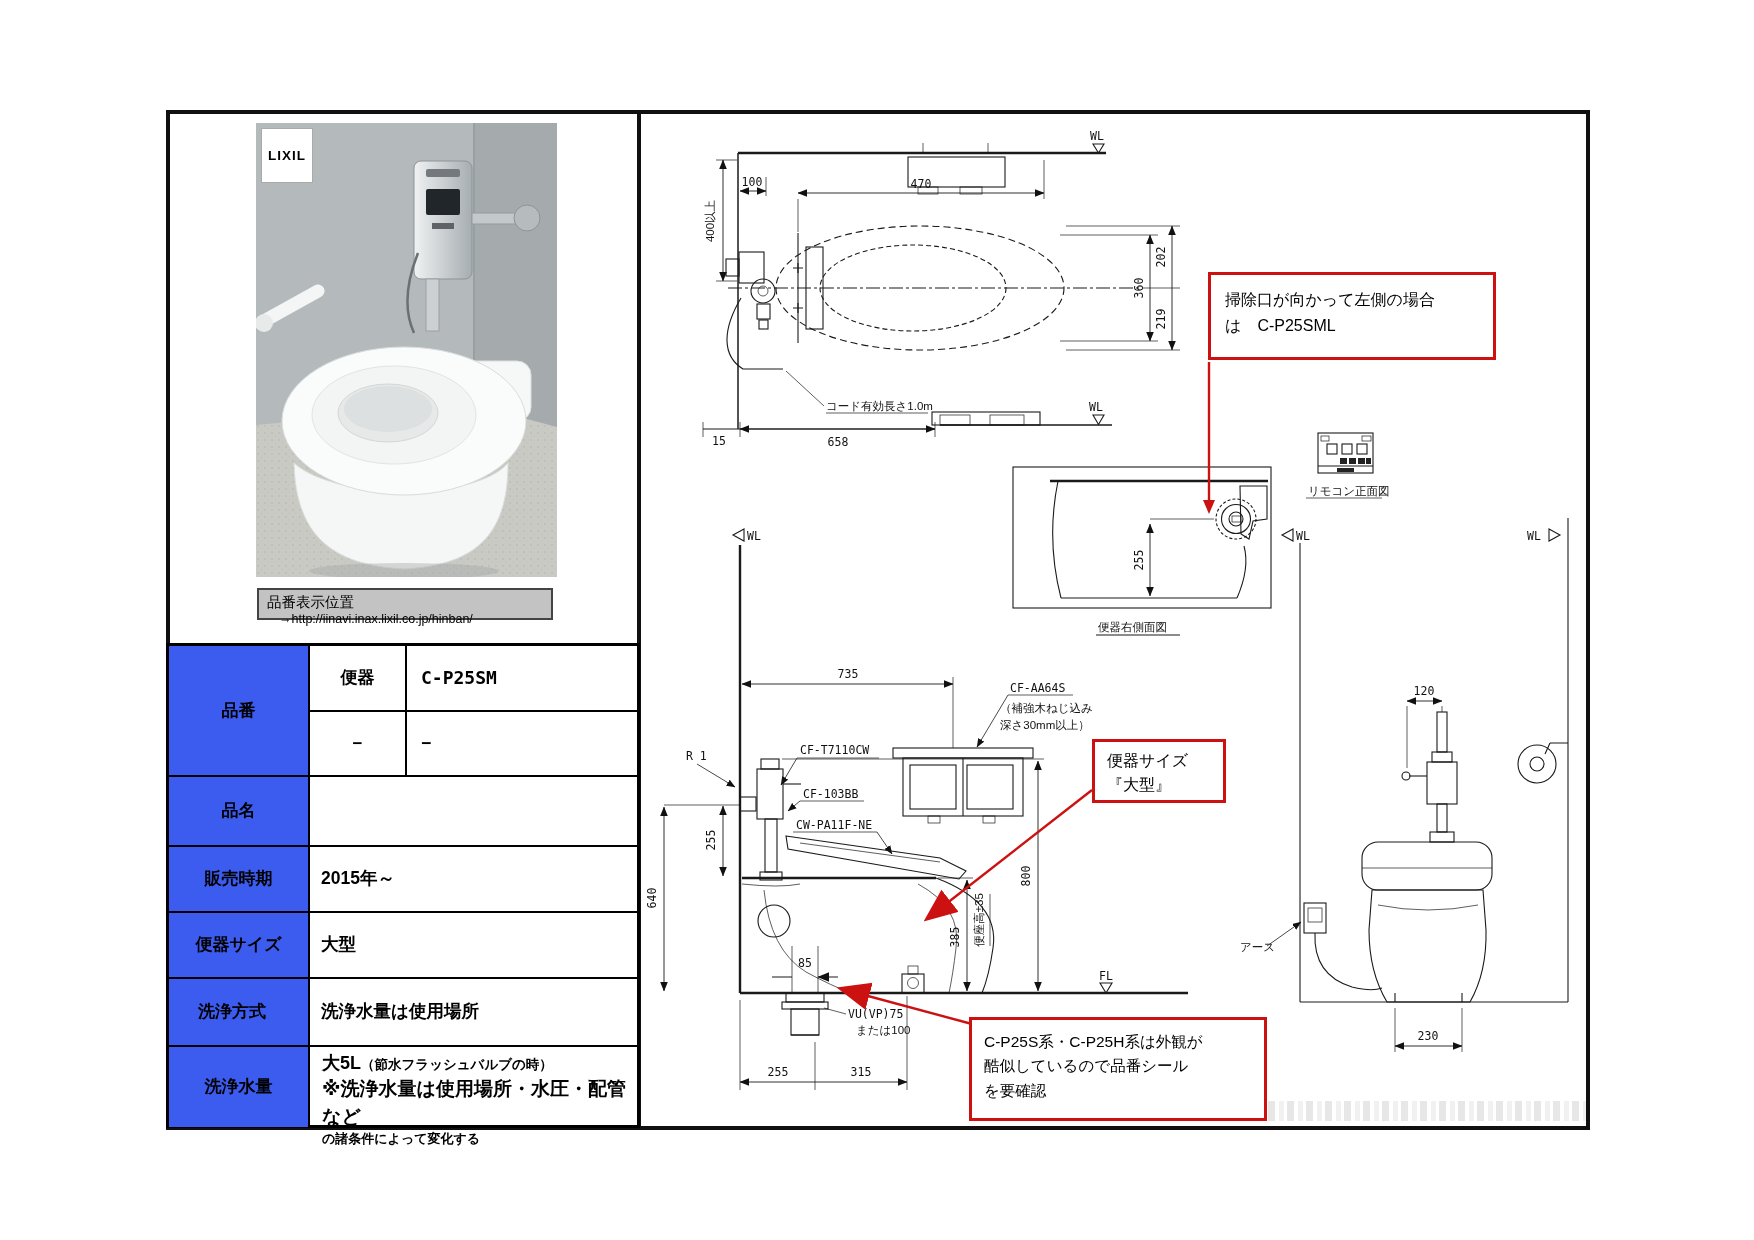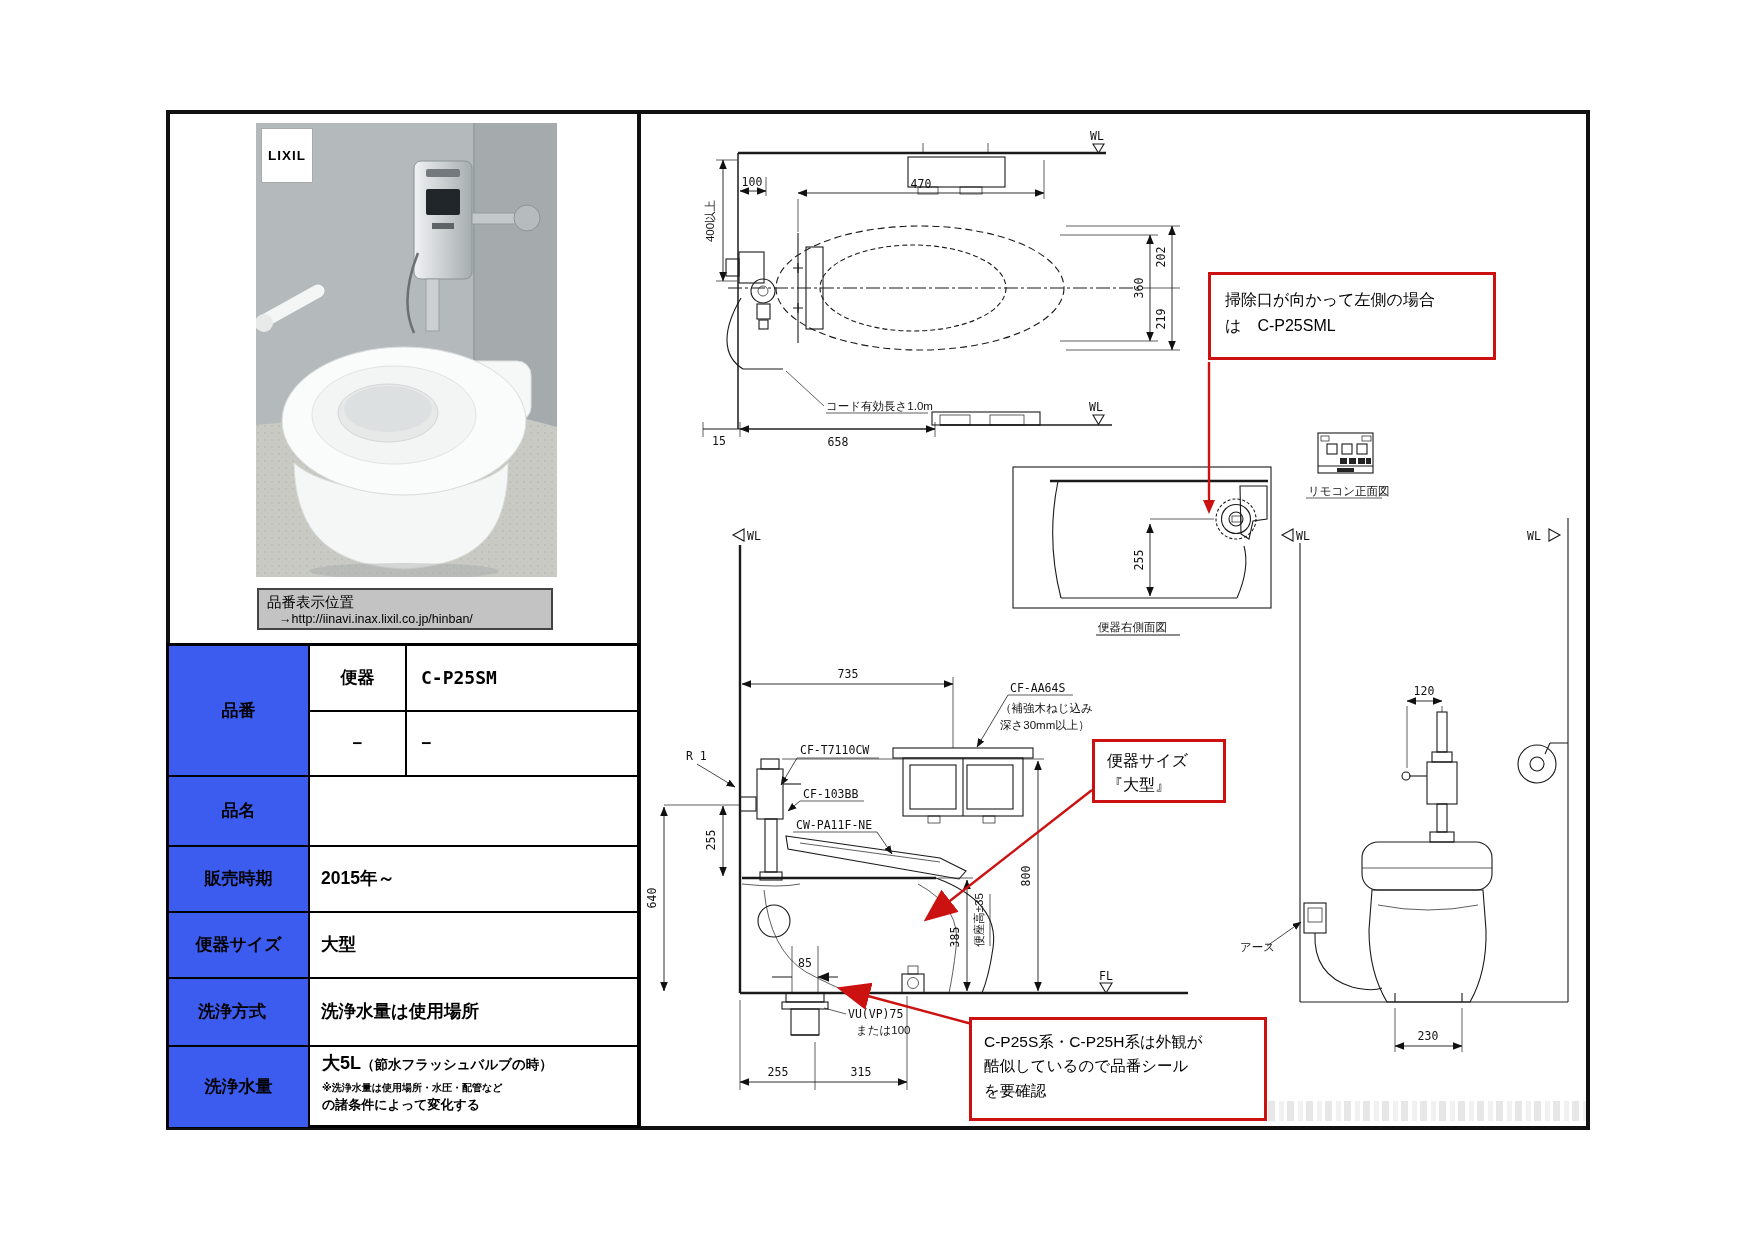--- a/index.html
+++ b/index.html
@@ -7,21 +7,21 @@
        font-family:"Liberation Sans","DejaVu Sans",sans-serif;color:#000;}
   .abs{position:absolute;box-sizing:border-box;}
   
   #page-border{left:166px;top:110px;width:1424px;height:1020px;border:4px solid #101010;background:#fff;}
   #panel-divider{left:637px;top:110px;width:4px;height:1020px;background:#101010;}
   
   #photo{left:256px;top:123px;width:301px;height:454px;}
   #lixil-logo{left:261px;top:128px;width:52px;height:55px;background:#fff;border:1px solid #aaa;
               display:flex;align-items:center;justify-content:center;font-weight:bold;
               font-size:13.5px;letter-spacing:1px;}
-  #caption-box{left:257px;top:588px;width:296px;height:42px;background:#c3c3c3;border:2px solid #444;
+  #caption-box{left:257px;top:588px;width:296px;height:32px;background:#c3c3c3;border:2px solid #444;
                padding:3px 8px;}
   #caption-box .t1{font-size:14.5px;}
   #caption-box .t2{font-size:12.5px;padding-left:12px;}
   
   #spec-table{left:166px;top:643px;width:474px;height:485px;border:3px solid #000;background:#fff;}
   .bluecell{background:#3c5cf0;}
   .vline{background:#000;width:2px;}
   .hline{background:#000;height:2px;}
   .tlabel{display:flex;align-items:center;justify-content:center;font-weight:bold;font-size:17px;}
   .tval{display:flex;align-items:center;font-weight:bold;font-size:17.5px;padding-left:14px;}
@@ -120,21 +120,21 @@
 </div>
 <div class="abs tlabel" style="left:169px;top:845px;width:139px;height:66px;">販売時期</div>
 <div class="abs tval" style="left:407px;top:847px;width:231px;height:62px;left:307px;">2015年～</div>
 <div class="abs tlabel" style="left:169px;top:911px;width:139px;height:66px;">便器サイズ</div>
 <div class="abs tval" style="left:307px;top:913px;width:331px;height:62px;">大型</div>
 <div class="abs tlabel" style="left:169px;top:977px;width:126px;height:68px;">洗浄方式</div>
 <div class="abs tval" style="left:307px;top:979px;width:331px;height:64px;">洗浄水量は使用場所</div>
 <div class="abs tlabel" style="left:169px;top:1045px;width:139px;height:82px;text-align:center;">洗浄水量</div>
 <div class="abs" style="left:322px;top:1051px;width:316px;font-weight:bold;">
   <div style="font-size:13.5px;"><span style="font-size:18px;">大5L</span><span>（節水フラッシュバルブの時）</span></div>
-  <div style="font-size:10px;line-height:1.45;margin-top:6px;">※洗浄水量は使用場所・水圧・配管など</div>
+  <div style="font-size:19px;line-height:1.45;margin-top:0;">※洗浄水量は使用場所・水圧・配管など</div>
   <div style="font-size:13px;line-height:1.45;">の諸条件によって変化する</div>
 </div>
 
 <svg class="abs" id="drawing" viewBox="640 110 950 1020">
   <defs>
     <marker id="arE" viewBox="0 0 10 8" refX="9.5" refY="4" markerWidth="11" markerHeight="9" orient="auto">
         <path d="M0,0 L10,4 L0,8 Z" fill="#111"></path>
       </marker>
     <marker id="arS" viewBox="0 0 10 8" refX="0.5" refY="4" markerWidth="11" markerHeight="9" orient="auto">
         <path d="M10,0 L0,4 L10,8 Z" fill="#111"></path>

